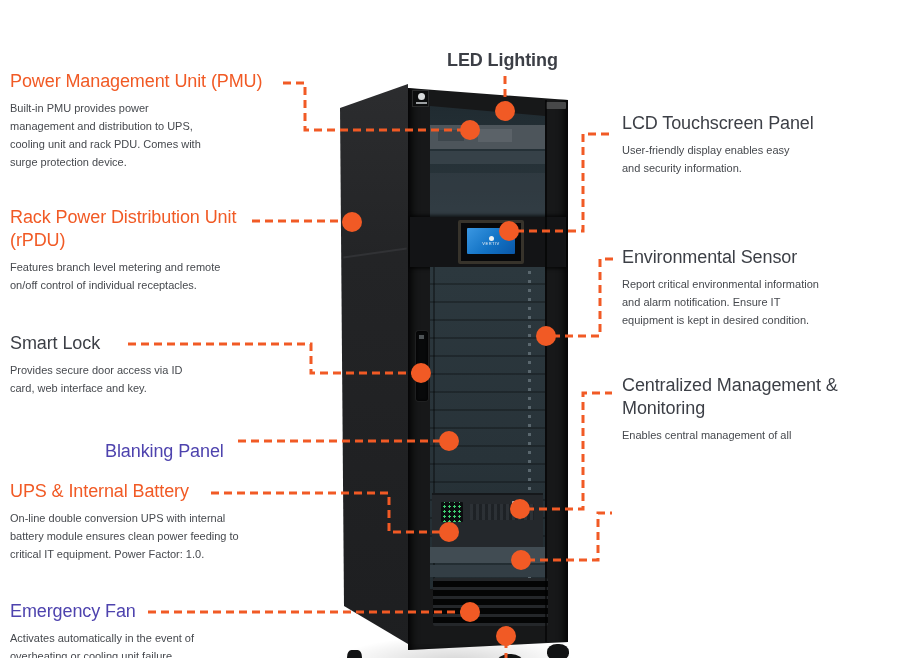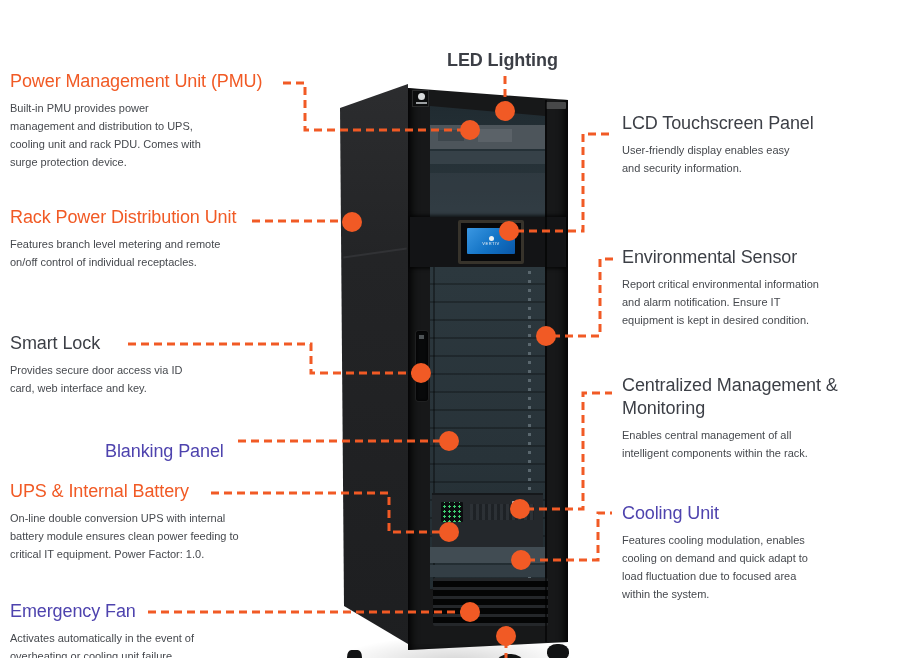--- a/index.html
+++ b/index.html
@@ -206,20 +206,21 @@
       <span class="line">Built-in PMU provides power</span>
       <span class="line">management and distribution to UPS,</span>
       <span class="line">cooling unit and rack PDU. Comes with</span>
       <span class="line">surge protection device.</span>
     </p>
   </div>
 
   <div class="feature" style="left:10px;top:158px">
     <h3 data-accent="orange">
       <span class="tline">Rack Power Distribution Unit</span>
+      <span class="tline">(rPDU)</span>
     </h3>
     <p>
       <span class="line">Features branch level metering and remote</span>
       <span class="line">on/off control of individual receptacles.</span>
     </p>
   </div>
 
   <div class="feature" style="left:10px;top:284px">
     <h3 data-accent="dark">
       <span class="tline">Smart Lock</span>
@@ -278,29 +279,17 @@
     </p>
   </div>
 
   <div class="feature" style="left:622px;top:326px">
     <h3 data-accent="dark">
       <span class="tline">Centralized Management &amp;</span>
       <span class="tline">Monitoring</span>
     </h3>
     <p>
       <span class="line">Enables central management of all</span>
-      <span class="line">intelligent components within the rack.</span>
-    </p>
-  </div>
-
-  <div class="feature" style="left:622px;top:454px">
-    <h3 data-accent="purple">
-      <span class="tline">Cooling Unit</span>
-    </h3>
-    <p>
-      <span class="line">Features cooling modulation, enables</span>
-      <span class="line">cooling on demand and quick adapt to</span>
-      <span class="line">load fluctuation due to focused area</span>
-      <span class="line">within the system.</span>
-    </p>
-  </div>
+    </p>
+  </div>
+
 
 </div>
 
 </body></html>

